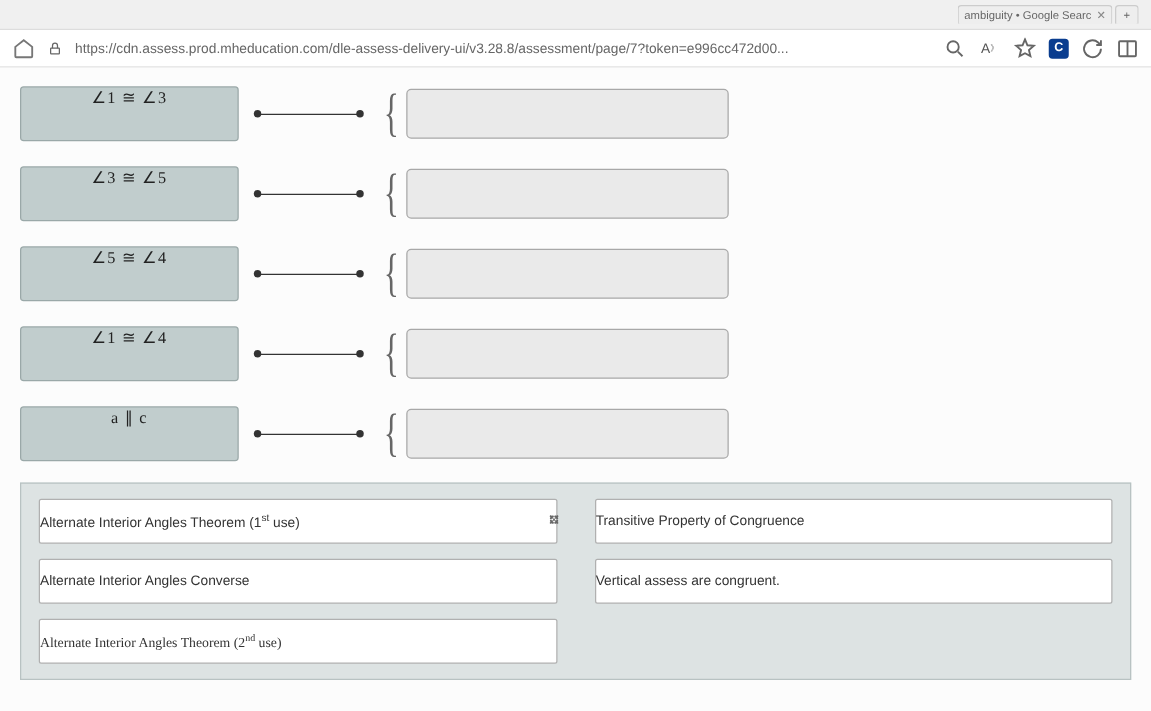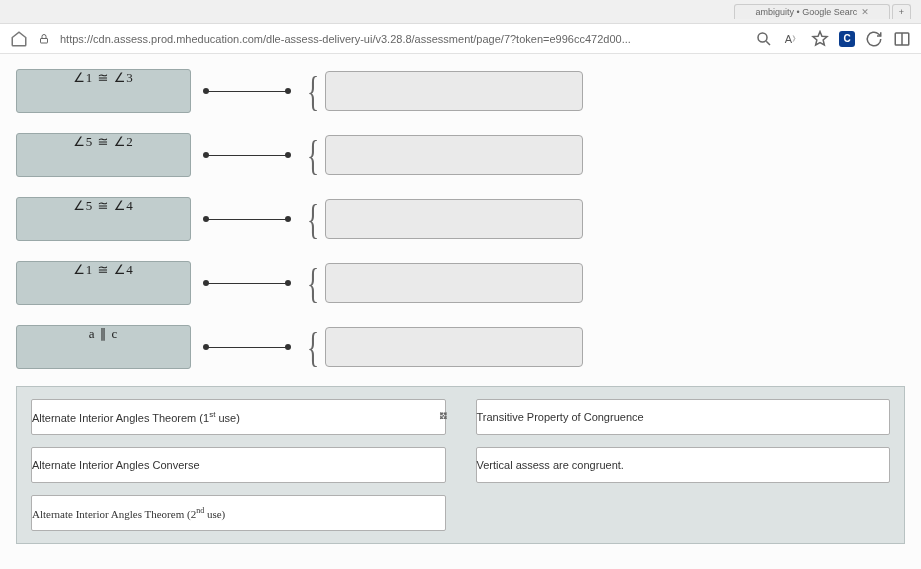--- a/index.html
+++ b/index.html
@@ -19,21 +19,21 @@
       display: flex;
       align-items: center;
       justify-content: flex-end;
       padding: 0 8px;
       font-size: 10px;
       color: #666;
     }
     .tab-stub {
       border: 1px solid #ccc;
       border-bottom: none;
-      padding: 2px 20px;
+      padding: 2px 4px;
       background: #eee;
       margin-right: 2px;
       display: flex;
       align-items: center;
       gap: 4px;
       border-radius: 3px 3px 0 0;
       font-size: 9px;
     }
     .tab-stub .x { color: #888; }
     .addr-bar {
@@ -235,21 +235,21 @@
     </div>
     <div class="connector-line"></div>
     <div class="slot-wrap">
       <span class="brace">{</span>
       <div class="drop-slot"></div>
     </div>
   </div>
 
   <div class="match-row">
     <div class="prompt-box">
-      <span>∠5 ≅ ∠2</span>
+      <span>∠3 ≅ ∠5</span>
     </div>
     <div class="connector-line"></div>
     <div class="slot-wrap">
       <span class="brace">{</span>
       <div class="drop-slot"></div>
     </div>
   </div>
 
   <div class="match-row">
     <div class="prompt-box">

